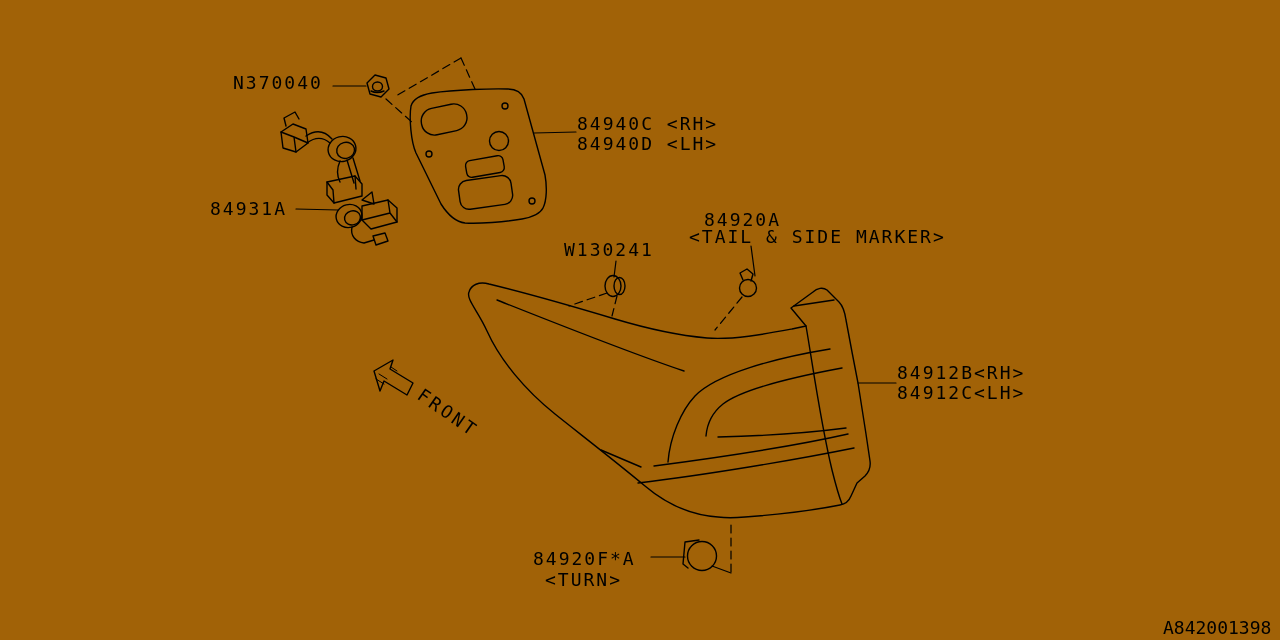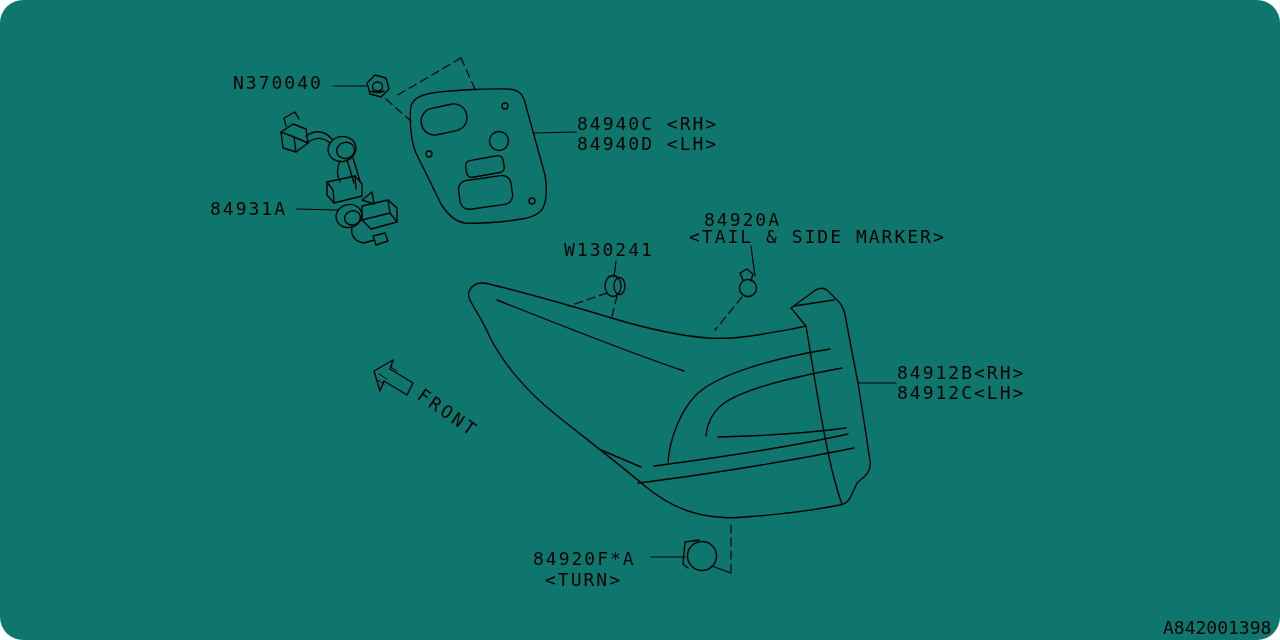--- a/index.html
+++ b/index.html
@@ -1,16 +1,16 @@
 <!DOCTYPE html>
 <html><head>
 <meta charset="utf-8">
 <style>
   html,body{margin:0;padding:0;background:#fff;}
-  .canvas{position:relative;width:1280px;height:640px;background:#0f766e;overflow:hidden;border-radius:23px;}
+  .canvas{position:relative;width:1280px;height:640px;background:#a16207;overflow:hidden;}
   svg{display:block;}
   text{font-family:"DejaVu Sans Mono","Liberation Mono",monospace;fill:#000;}
   .lbl{font-size:18px;letter-spacing:2px;}
   .id-lbl{font-size:18px;letter-spacing:0px;}
   .front-lbl{font-size:18px;letter-spacing:3px;}
 </style>
 </head>
 <body>
 
 <div class="canvas">

